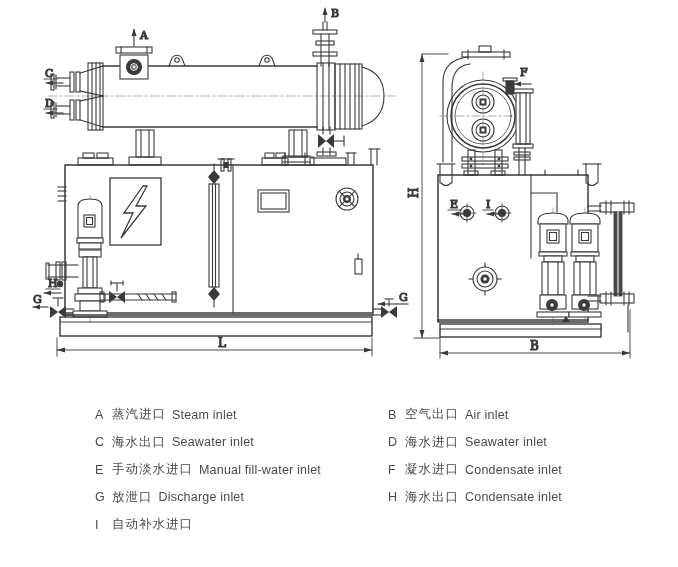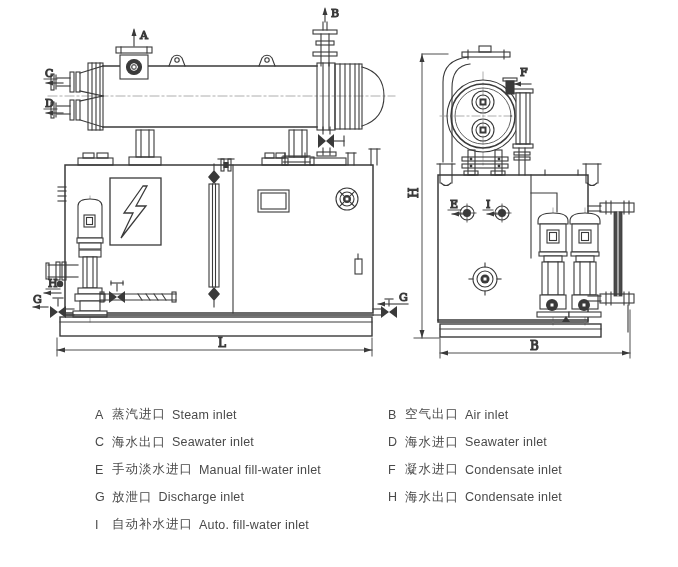--- a/index.html
+++ b/index.html
@@ -551,21 +551,20 @@
       <span class="en">Manual fill-water inlet</span>
     </div>
     <div class="legend-row">
       <span class="key">G</span>
       <span class="zh">放泄口</span>
       <span class="en">Discharge inlet</span>
     </div>
     <div class="legend-row">
       <span class="key">I</span>
       <span class="zh">自动补水进口</span>
-      <span class="en">Auto. fill-water inlet</span>
     </div>
   </div>
   <div class="col right">
     <div class="legend-row">
       <span class="key">B</span>
       <span class="zh">空气出口</span>
       <span class="en">Air inlet</span>
     </div>
     <div class="legend-row">
       <span class="key">D</span>

